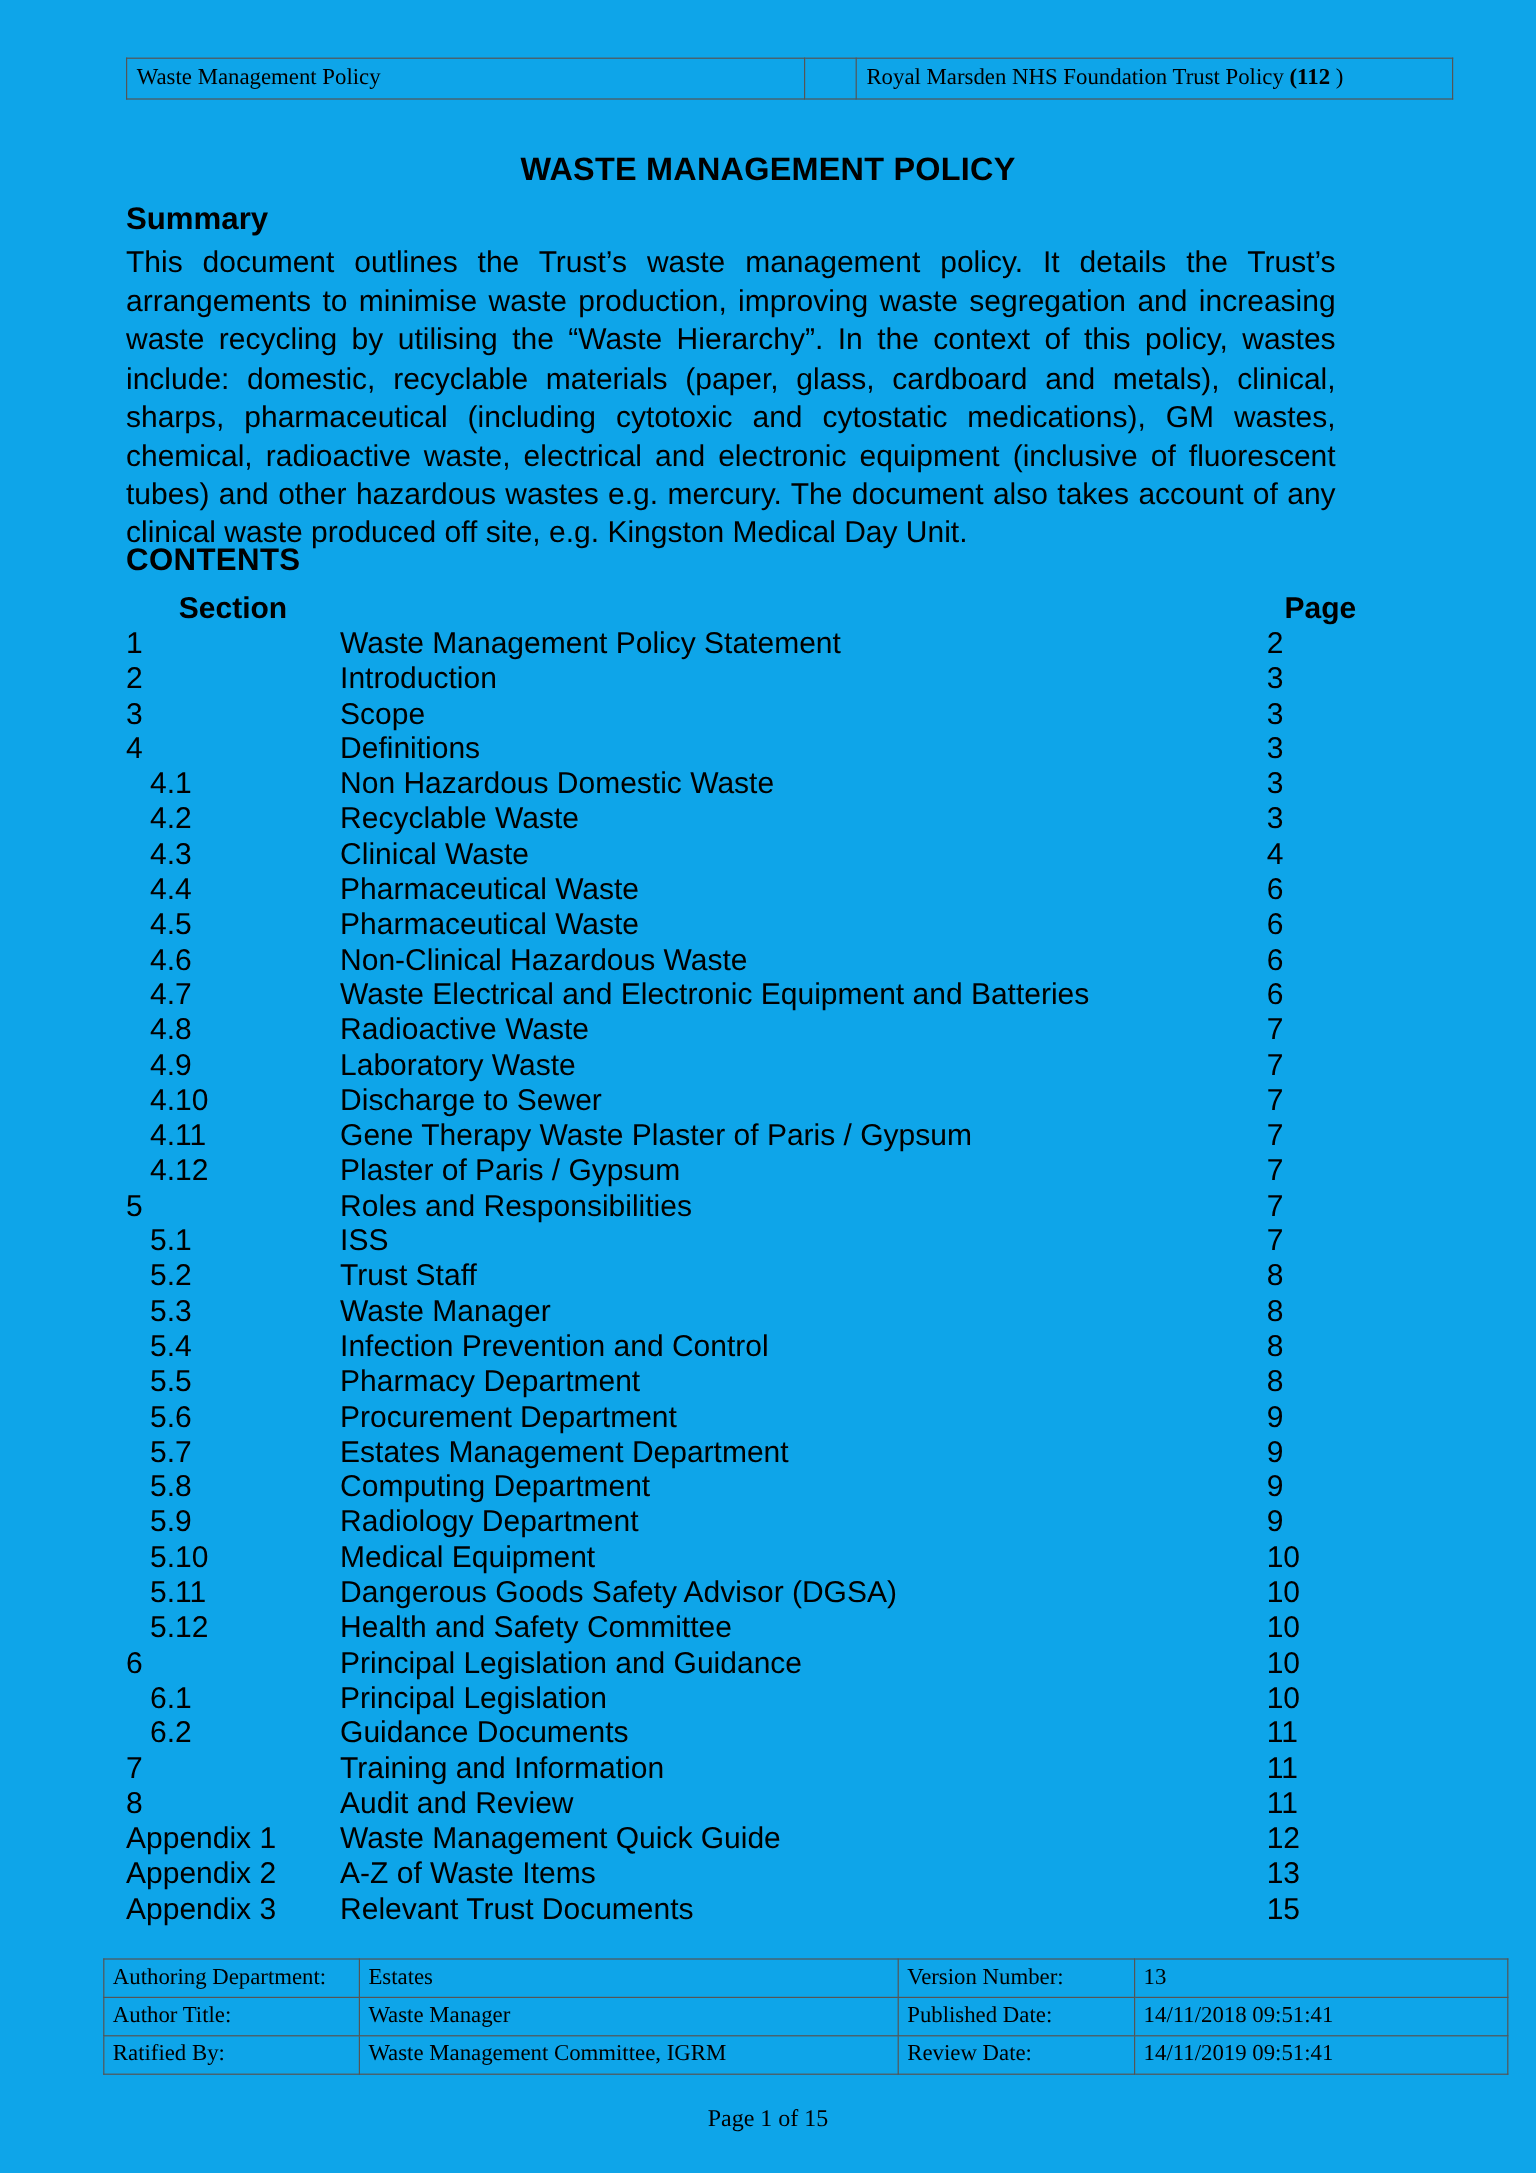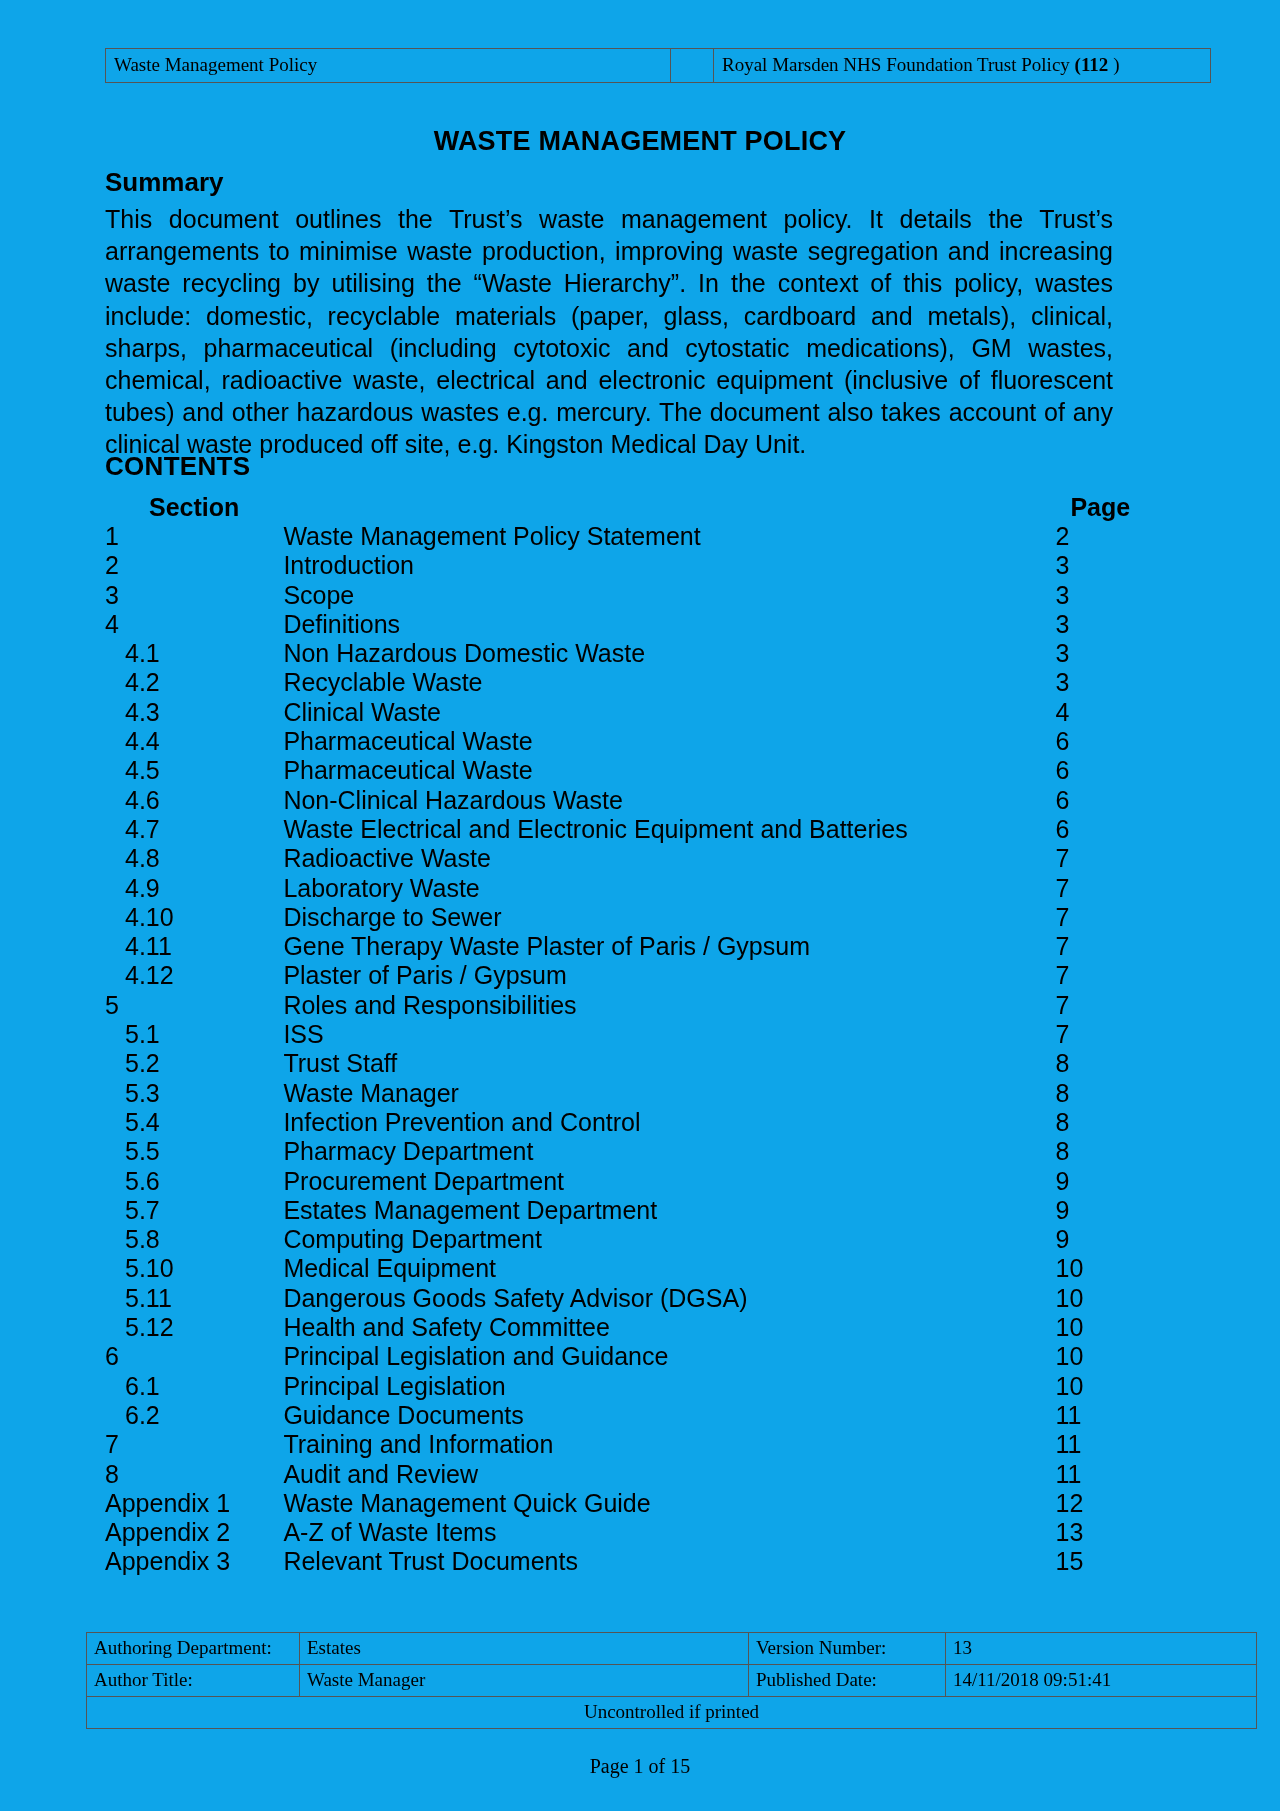--- a/index.html
+++ b/index.html
@@ -298,20 +298,25 @@
           <td class="col-sec indent-2">5.7</td>
           <td class="col-title">Estates Management Department</td>
           <td class="col-page">9</td>
         </tr>
         <tr>
           <td class="col-sec indent-2">5.8</td>
           <td class="col-title">Computing Department</td>
           <td class="col-page">9</td>
         </tr>
         <tr>
+          <td class="col-sec indent-2">5.9</td>
+          <td class="col-title">Radiology Department</td>
+          <td class="col-page">9</td>
+        </tr>
+        <tr>
           <td class="col-sec indent-2">5.10</td>
           <td class="col-title">Medical Equipment</td>
           <td class="col-page">10</td>
         </tr>
         <tr>
           <td class="col-sec indent-2">5.11</td>
           <td class="col-title">Dangerous Goods Safety Advisor (DGSA)</td>
           <td class="col-page">10</td>
         </tr>
         <tr>
@@ -370,20 +375,23 @@
           <td class="ft-c3">Version Number:</td>
           <td class="ft-c4">13</td>
         </tr>
         <tr>
           <td class="ft-c1">Author Title:</td>
           <td class="ft-c2">Waste Manager</td>
           <td class="ft-c3">Published Date:</td>
           <td class="ft-c4">14/11/2018 09:51:41</td>
         </tr>
         <tr>
-          <td colspan="4" class="ft-note">Uncontrolled if printed</td>
+          <td class="ft-c1">Ratified By:</td>
+          <td class="ft-c2">Waste Management Committee, IGRM</td>
+          <td class="ft-c3">Review Date:</td>
+          <td class="ft-c4">14/11/2019 09:51:41</td>
         </tr>
       </tbody>
   </table>
 
   <div class="page-number">Page 1 of 15</div>
 
 </div>
 
 </body></html>

